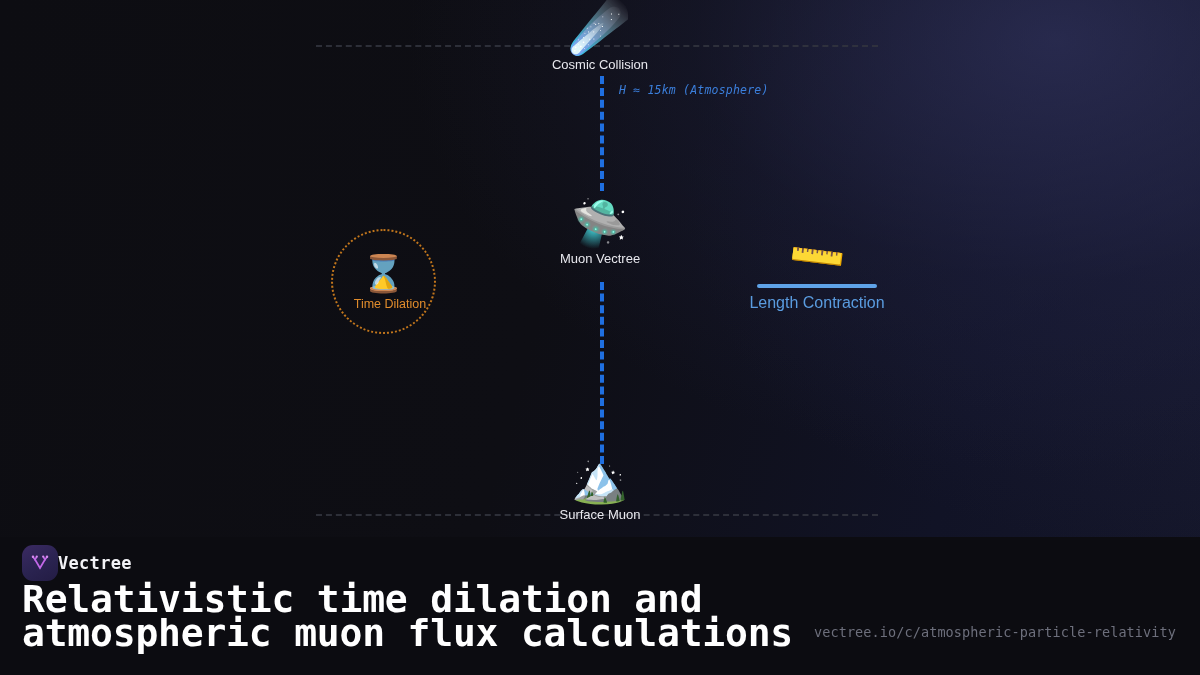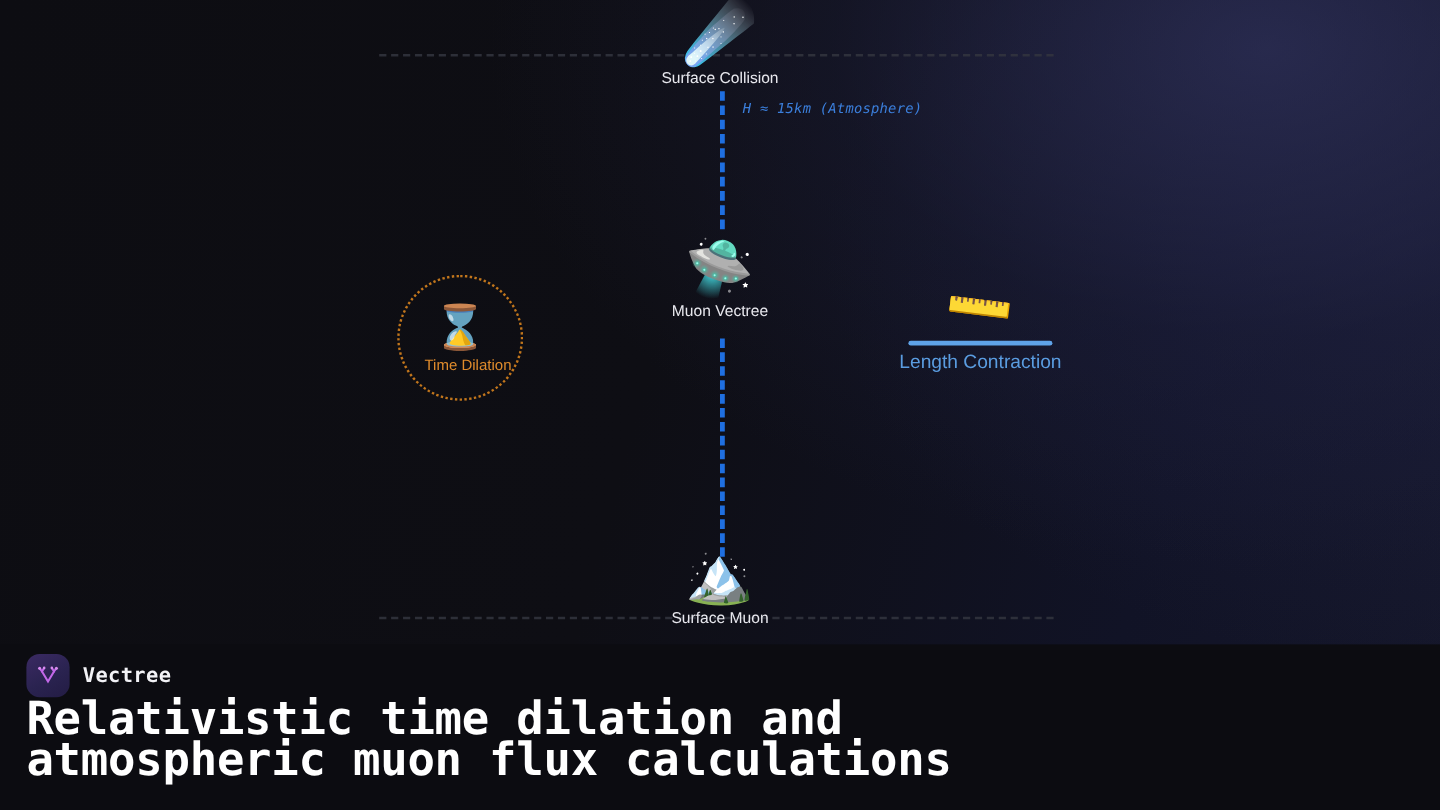--- a/index.html
+++ b/index.html
@@ -154,21 +154,20 @@
     width: 1200px;
     height: 138px;
     background: #0c0c11;
   }
   #brand {
     position: absolute;
     left: 22px;
     top: 8px;
     display: flex;
     align-items: center;
-    gap: 11px;
   }
   #brand-logo {
     width: 36px;
     height: 36px;
     border-radius: 11px;
     background: linear-gradient(150deg, #3b2a63 0%, #2a2350 55%, #231c44 100%);
     display: flex;
     align-items: center;
     justify-content: center;
   }
@@ -213,21 +212,21 @@
     <div class="hline" style="left:316px; top:514px; width:562px;"></div>
 
     <div class="vaxis" style="left:600px; top:76px; height:115px;"></div>
 
     <div class="vaxis" style="left:600px; top:282px; height:182px;"></div>
 
     <div id="alt-annotation">H ≈ 15km (Atmosphere)</div>
 
     <div class="node" id="node-cosmic">
       <div class="emoji">☄️</div>
-      <div class="label">Surface Collision</div>
+      <div class="label">Cosmic Collision</div>
     </div>
 
     <div class="node" id="node-muon">
       <div class="emoji">🛸</div>
       <div class="label">Muon Vectree</div>
     </div>
 
     <div id="node-time">
       <div class="emoji">⌛</div>
       <div class="label">Time Dilation</div>
@@ -264,16 +263,17 @@
             <circle cx="18.0" cy="4.8" r="1.25"></circle>
             <circle cx="14.2" cy="4.6" r="1.1"></circle>
           </g>
         </svg>
       </div>
       <div id="brand-name">Vectree</div>
     </div>
 
     <div id="headline">Relativistic time dilation and atmospheric muon flux calculations</div>
 
+    <div id="footer-url">vectree.io/c/atmospheric-particle-relativity</div>
 
   </div>
 
 </div>
 
 </body></html>

